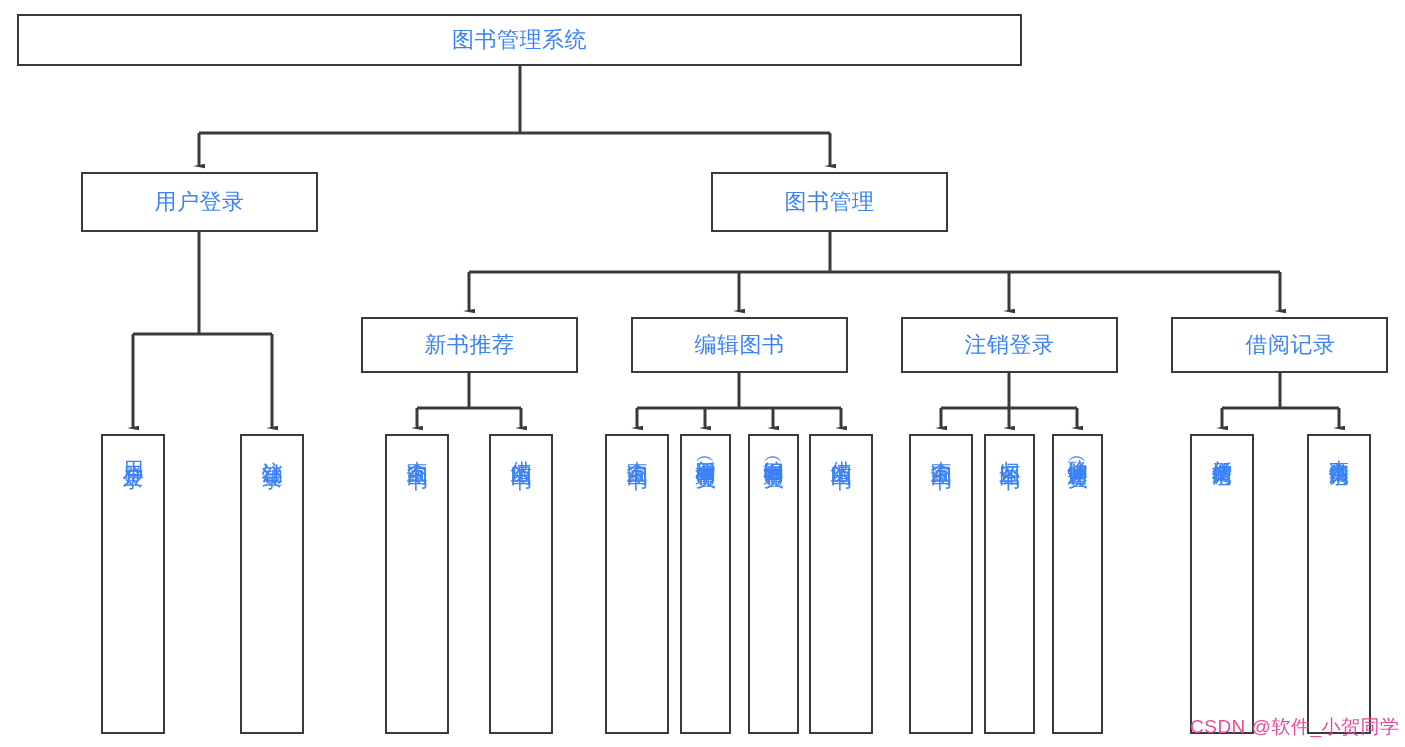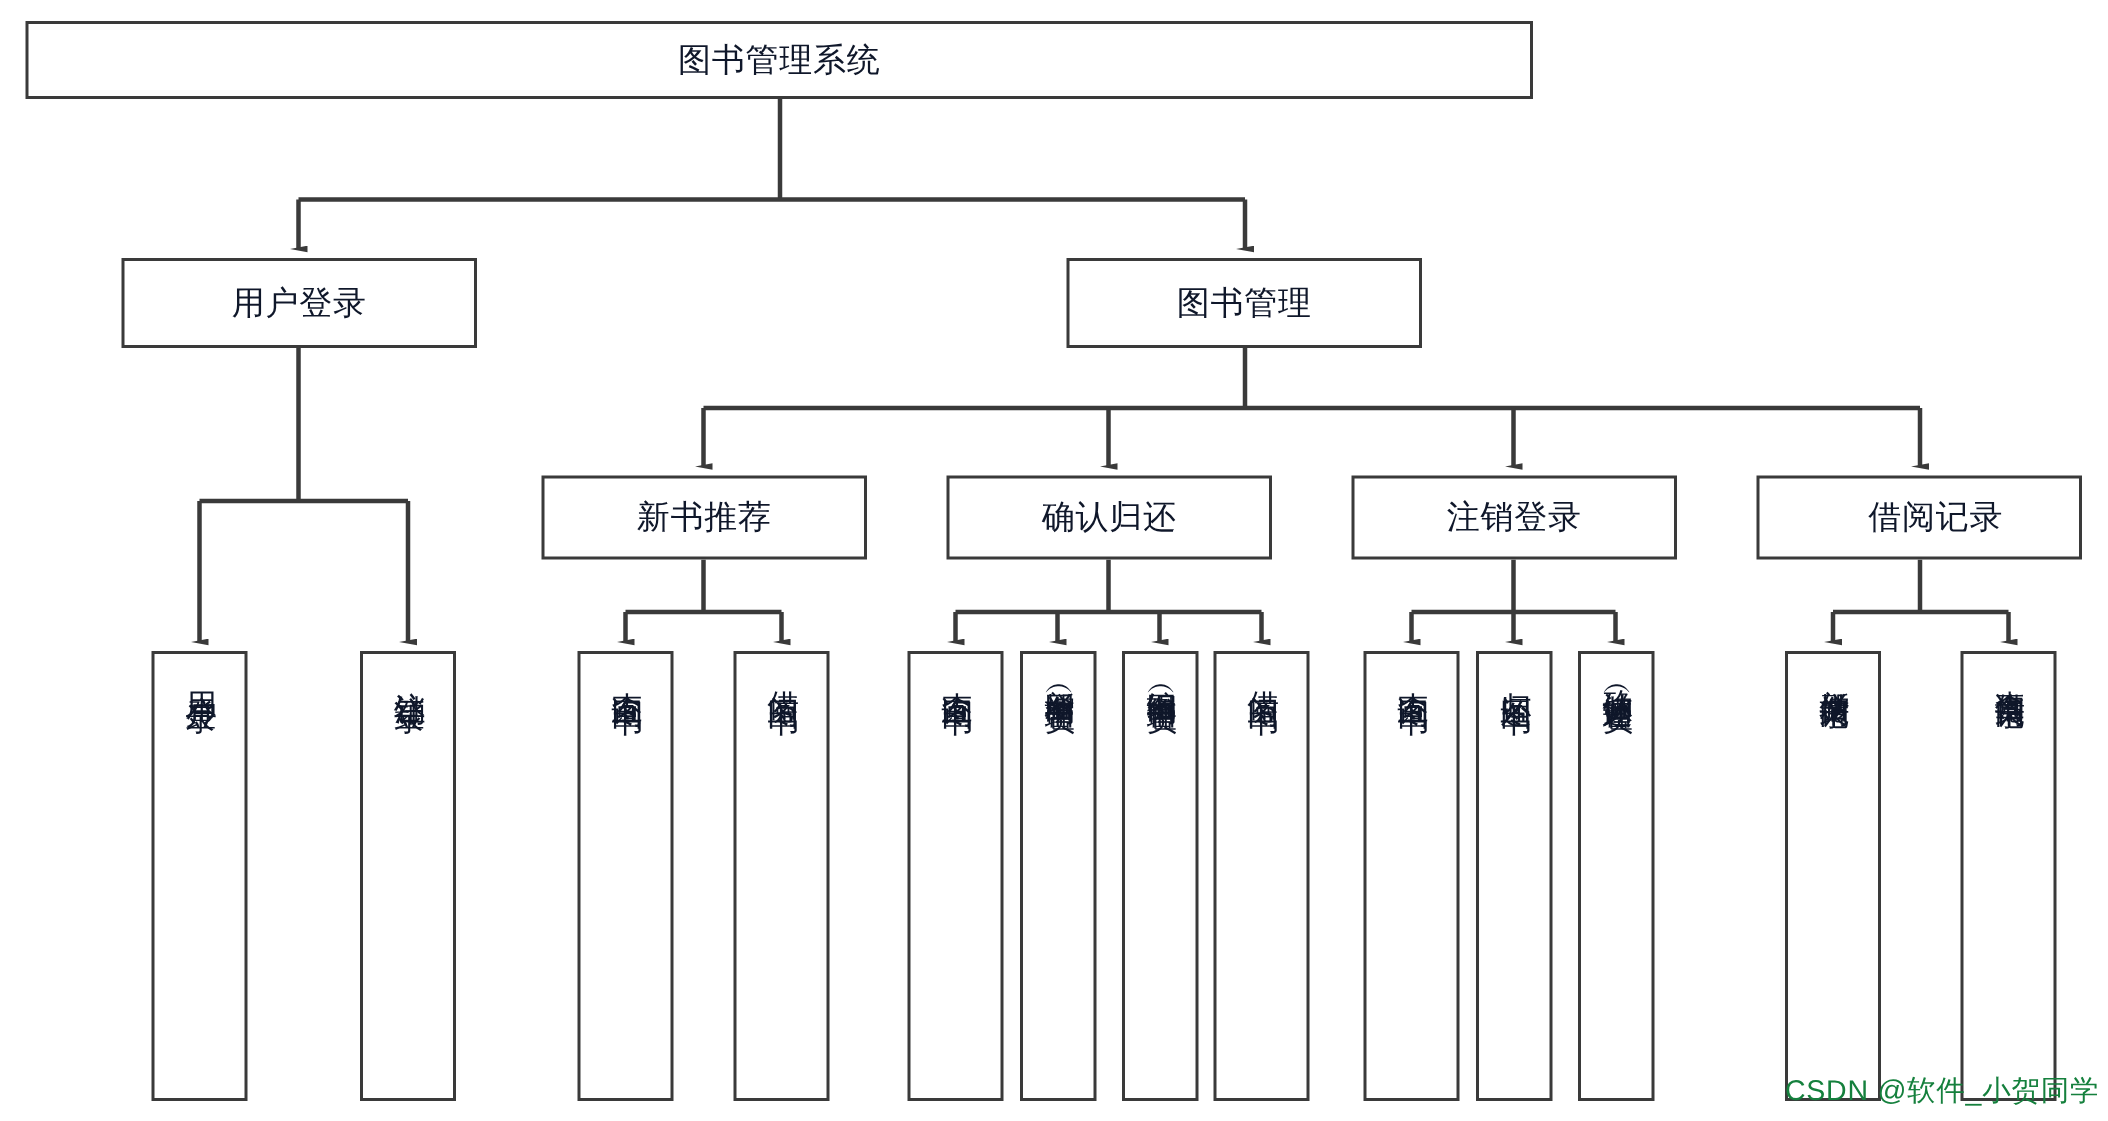--- a/index.html
+++ b/index.html
@@ -25,21 +25,21 @@
     height: 747px;
   }
   .node-box {
     position: absolute;
     box-sizing: border-box;
     border: 2px solid #3a3a3a;
     background: #ffffff;
     display: flex;
     align-items: center;
     justify-content: center;
-    color: #0f172a;
+    color: #3b82f6;
   }
   .node-h {
     
   }
   .node-h .node-label {
     font-size: 22px;
     line-height: 1.1;
     letter-spacing: 0.5px;
     white-space: nowrap;
   }
@@ -56,21 +56,21 @@
     letter-spacing: 3px;
     white-space: nowrap;
   }
   .node-v.v-narrow .node-label {
     font-size: 20px;
     letter-spacing: 1.5px;
   }
   .watermark {
     position: absolute;
     font-size: 19px;
-    color: #15803d;
+    color: #ec4899;
     white-space: nowrap;
     letter-spacing: 0.5px;
   }
 </style>
 </head>
 <body>
 
 <div id="diagram-root">
 
   <svg id="diagram-svg" viewBox="0 0 1405 747">
@@ -138,21 +138,21 @@
 
   <div class="node-box node-h" style="left:361px; top:317px; width:217px; height:56px;">
     <span class="node-label">新书推荐</span>
   </div>
 
   <div class="node-box node-h" style="left:711px; top:172px; width:237px; height:60px;">
     <span class="node-label">图书管理</span>
   </div>
 
   <div class="node-box node-h" style="left:631px; top:317px; width:217px; height:56px;">
-    <span class="node-label">确认归还</span>
+    <span class="node-label">编辑图书</span>
   </div>
 
   <div class="node-box node-h" style="left:901px; top:317px; width:217px; height:56px;">
     <span class="node-label">注销登录</span>
   </div>
 
   <div class="node-box node-h" style="left:1171px; top:317px; width:217px; height:56px;padding-left:22px;">
     <span class="node-label">借阅记录</span>
   </div>
 

